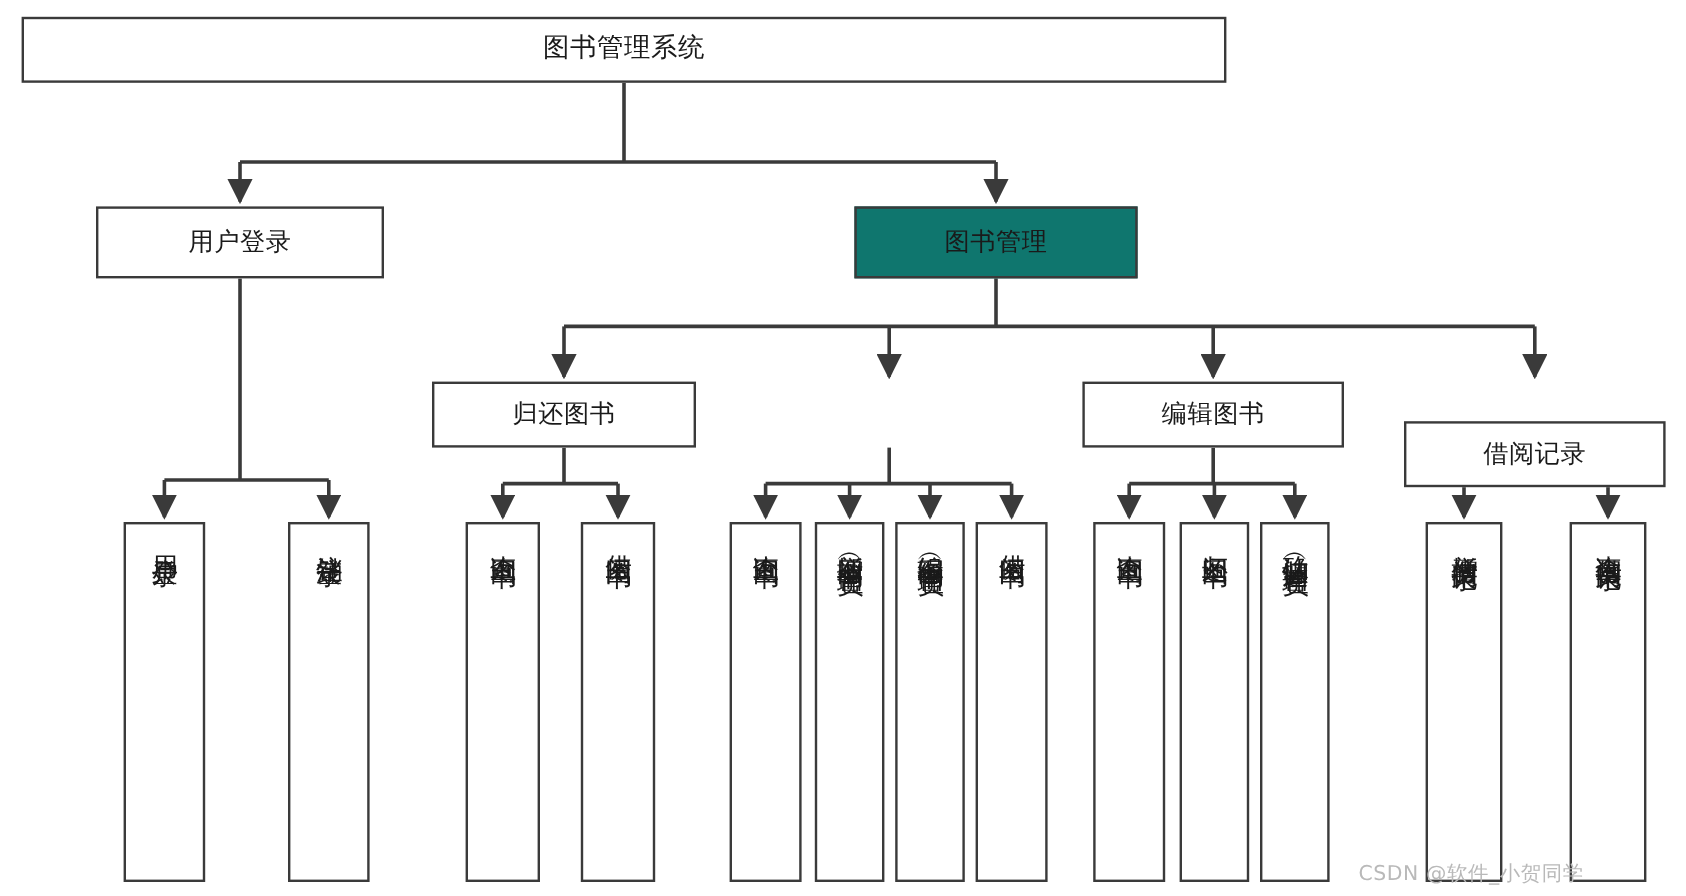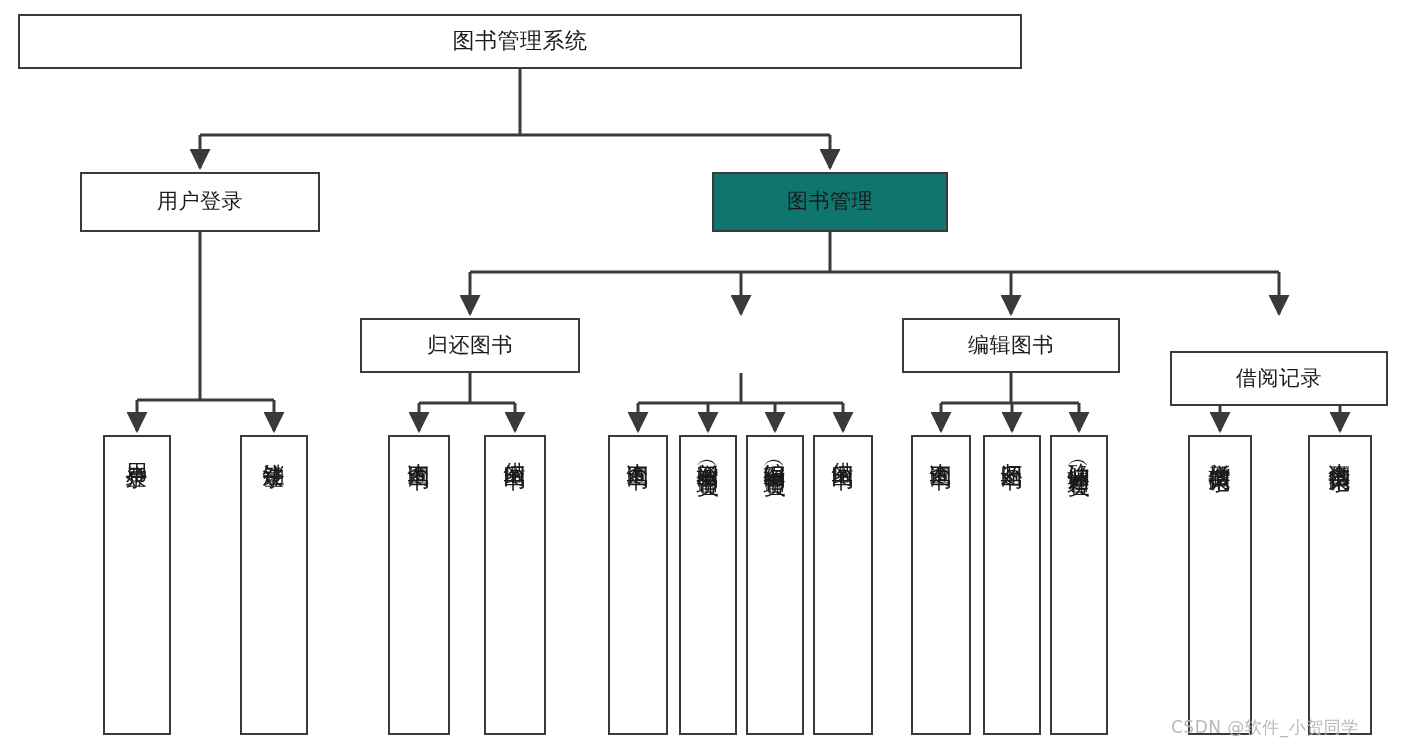--- a/index.html
+++ b/index.html
@@ -183,15 +183,15 @@
   <div class="node vert" style="left: 1050px; top: 435px; width: 58px; height: 300px; border-color: rgb(58, 58, 58); background: rgb(255, 255, 255); color: rgb(26, 26, 26);">
     <span class="node-label">确认归还（管理员）</span>
   </div>
   <div class="node vert" style="left: 1188px; top: 435px; width: 64px; height: 300px; border-color: rgb(58, 58, 58); background: rgb(255, 255, 255); color: rgb(26, 26, 26);">
     <span class="node-label">新增借阅记录</span>
   </div>
   <div class="node vert" style="left: 1308px; top: 435px; width: 64px; height: 300px; border-color: rgb(58, 58, 58); background: rgb(255, 255, 255); color: rgb(26, 26, 26);">
     <span class="node-label">查询借阅记录</span>
   </div>
 
-  <div class="watermark" style="left: 1171px; top: 716px;">CSDN @软件_小贺同学</div>
+  <div class="watermark" style="left: 1132px; top: 716px;">CSDN @软件_小贺同学</div>
 
 </div>
 
 </body></html>

